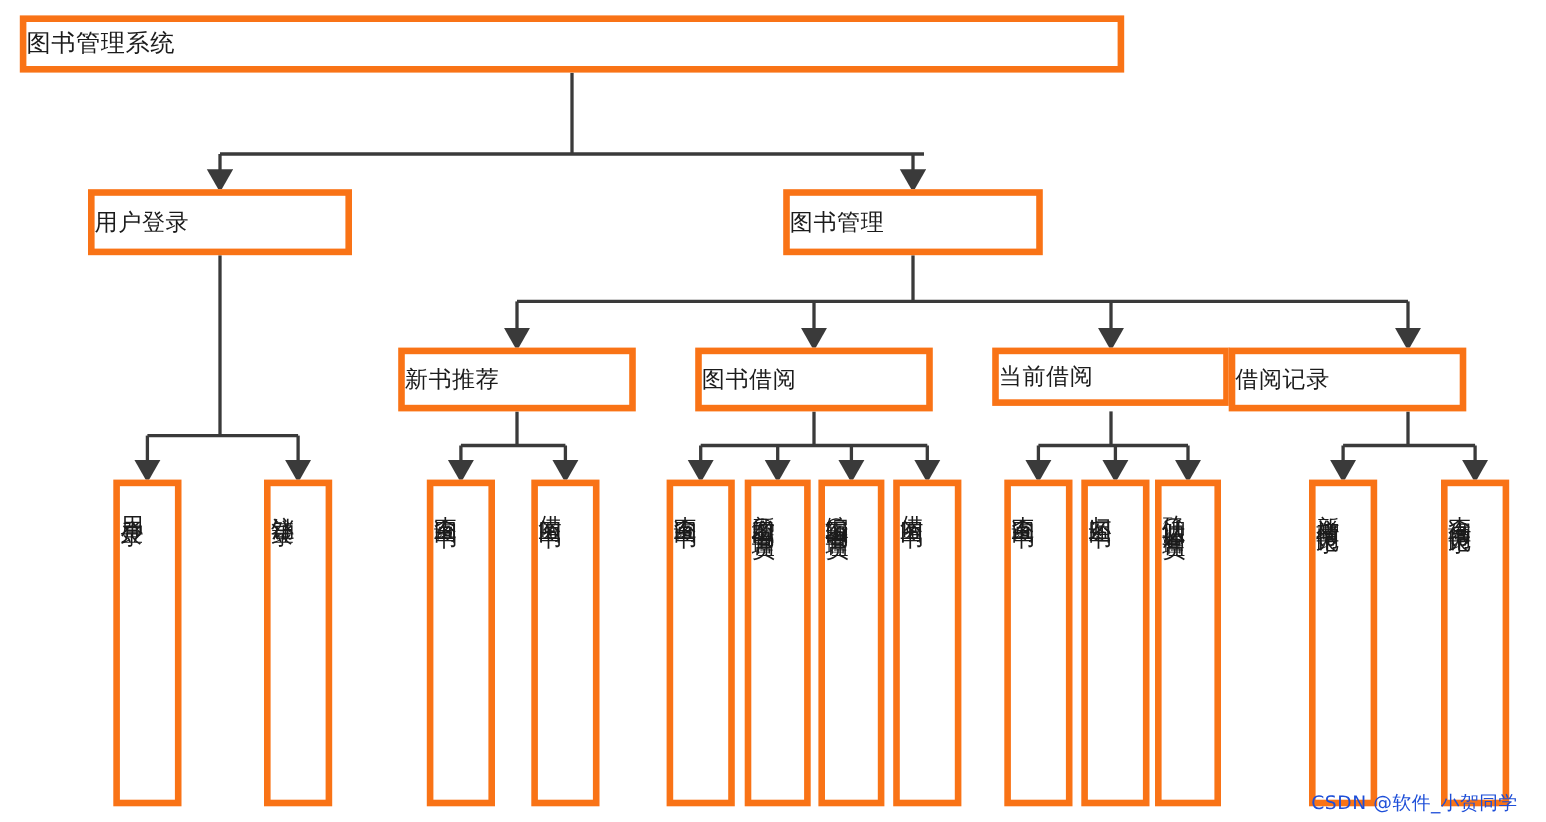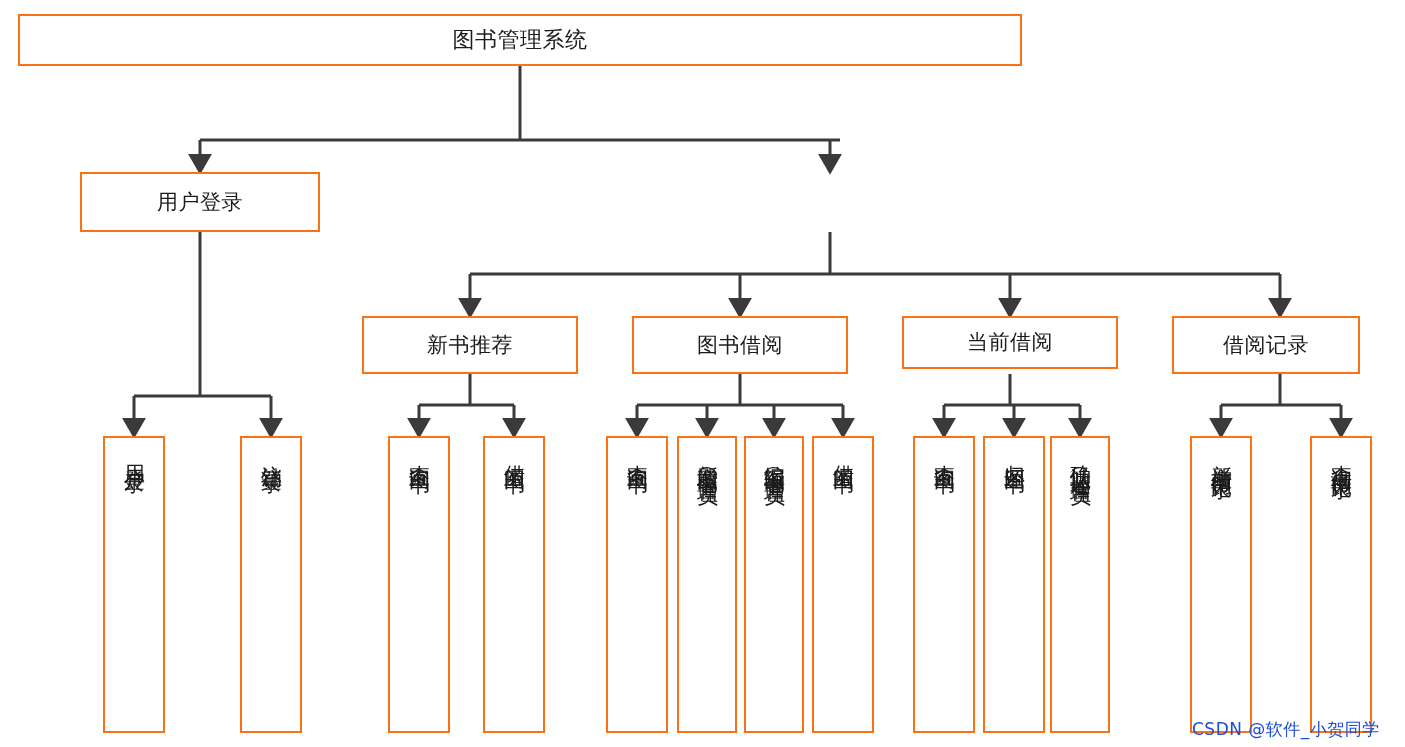--- a/index.html
+++ b/index.html
@@ -24,24 +24,23 @@
     left: 0;
     top: 0;
     width: 1405px;
     height: 747px;
     pointer-events: none;
   }
   .node {
     position: absolute;
     box-sizing: border-box;
     background: #ffffff;
-    border: 2px solid #f97316;
+    border: 6px solid #f97316;
     display: flex;
     align-items: center;
-    justify-content: center;
     color: #1b1b1b;
   }
   .node-label {
     display: block;
     line-height: 1.18;
     white-space: nowrap;
     letter-spacing: 0.5px;
   }
   .node.horizontal .node-label {
     font-size: 21px;
@@ -123,31 +122,34 @@
     </g>
   </svg>
 
   <div class="node root horizontal" style="left:18px; top:14px; width:1004px; height:52px;">
     <span class="node-label">图书管理系统</span>
   </div>
 
   <div class="node horizontal" style="left:80px; top:172px; width:240px; height:60px;">
     <span class="node-label">用户登录</span>
   </div>
+  <div class="node horizontal" style="left:712px; top:172px; width:236px; height:60px;">
+    <span class="node-label">图书管理</span>
+  </div>
 
   <div class="node horizontal" style="left:362px; top:316px; width:216px; height:58px;">
     <span class="node-label">新书推荐</span>
   </div>
   <div class="node horizontal" style="left:632px; top:316px; width:216px; height:58px;">
     <span class="node-label">图书借阅</span>
   </div>
   <div class="node horizontal" style="left:902px; top:316px; width:216px; height:53px;">
     <span class="node-label">当前借阅</span>
   </div>
-  <div class="node horizontal" style="left:1172px; top:316px; width:188px; height:58px;">
+  <div class="node horizontal" style="left:1117px; top:316px; width:216px; height:58px;">
     <span class="node-label">借阅记录</span>
   </div>
 
   <div class="node vertical" style="left:103px; top:436px; width:62px; height:297px;">
     <span class="node-label">用户登录</span>
   </div>
   <div class="node vertical" style="left:240px; top:436px; width:62px; height:297px;">
     <span class="node-label">注销登录</span>
   </div>
 

